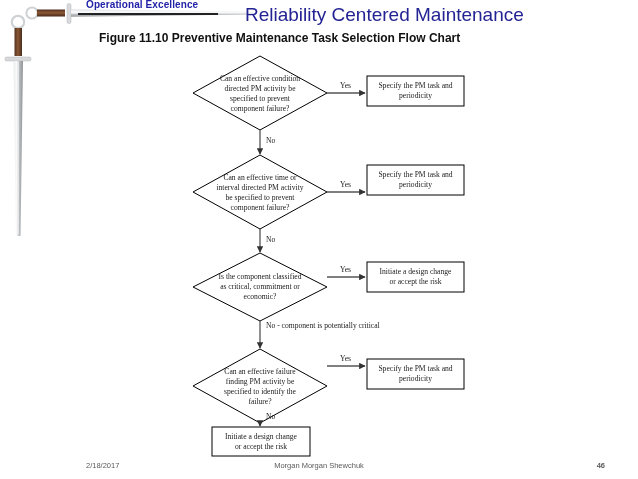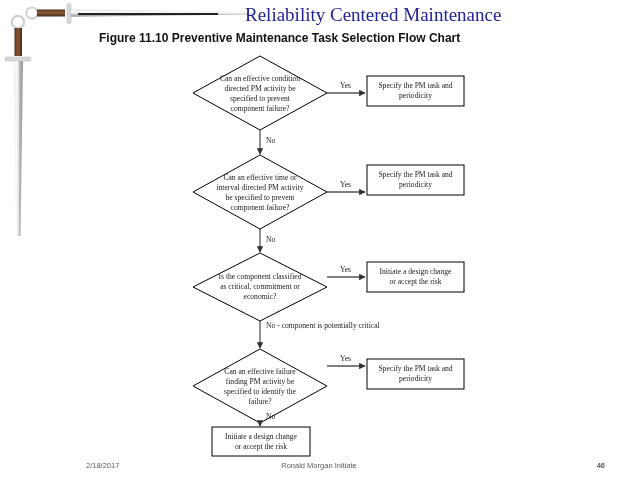--- a/index.html
+++ b/index.html
@@ -33,21 +33,21 @@
   }
   #op-excellence-rule {
     position: absolute;
     left: 78px; top: 13px;
     width: 140px; height: 2px;
     background: #222222;
   }
   #main-title {
     position: absolute;
     left: 245px; top: 4px;
-    font-family: Liberation Serif, serif;
+    font-family: Liberation Sans, sans-serif;
     font-size: 19px;
     font-weight: normal;
     color: #232394;
     white-space: nowrap;
   }
   #figure-subtitle {
     position: absolute;
     left: 99px; top: 31px;
     font-family: "Liberation Sans", sans-serif;
     font-size: 12px;
@@ -169,20 +169,21 @@
 
     <rect x="19" y="7.5" width="28" height="7" fill="url(#hgrip)"></rect>
 
     <rect x="49" y="1.5" width="4" height="20" rx="1.6" fill="#d7d9db" stroke="#b4b7ba" stroke-width="0.5"></rect>
 
     <polygon points="53,7.2 235,9.6 235,12.4 53,14.8" fill="url(#hblade)"></polygon>
     <line x1="54" y1="11" x2="234" y2="11" stroke="#ffffff" stroke-width="0.7" opacity="0.75"></line>
   </svg>
 
   <div id="op-excellence-rule"></div>
+  <div id="op-excellence-label">Operational Excellence</div>
 </div>
 
 <div id="main-title">Reliability Centered Maintenance</div>
 <div id="figure-subtitle">Figure 11.10  Preventive Maintenance Task Selection Flow Chart</div>
 
 <svg id="flowchart-svg" viewBox="0 0 638 479">
   <defs>
     <marker id="arrow" viewBox="0 0 10 10" refX="9" refY="5" markerWidth="5" markerHeight="5" orient="auto-start-reverse">
       <path d="M 0 0 L 10 5 L 0 10 z" fill="#333333"></path>
     </marker>
@@ -250,14 +251,14 @@
 
   <line class="fc-line" x1="260" y1="423" x2="260" y2="426" marker-end="url(#arrow)"></line>
   <text class="fc-edge-label" x="266" y="419">No</text>
 
   <rect class="fc-shape" x="212" y="427" width="98" height="29"></rect>
   <text class="fc-text" x="261" y="437">Initiate a design change</text>
   <text class="fc-text" x="261" y="447">or accept the risk</text>
 </svg>
 
 <div id="footer-date">2/18/2017</div>
-<div id="footer-author">Ronald Morgan Initiate</div>
+<div id="footer-author">Morgan Morgan Shewchuk</div>
 <div id="footer-page">46</div>
 
 </body></html>

